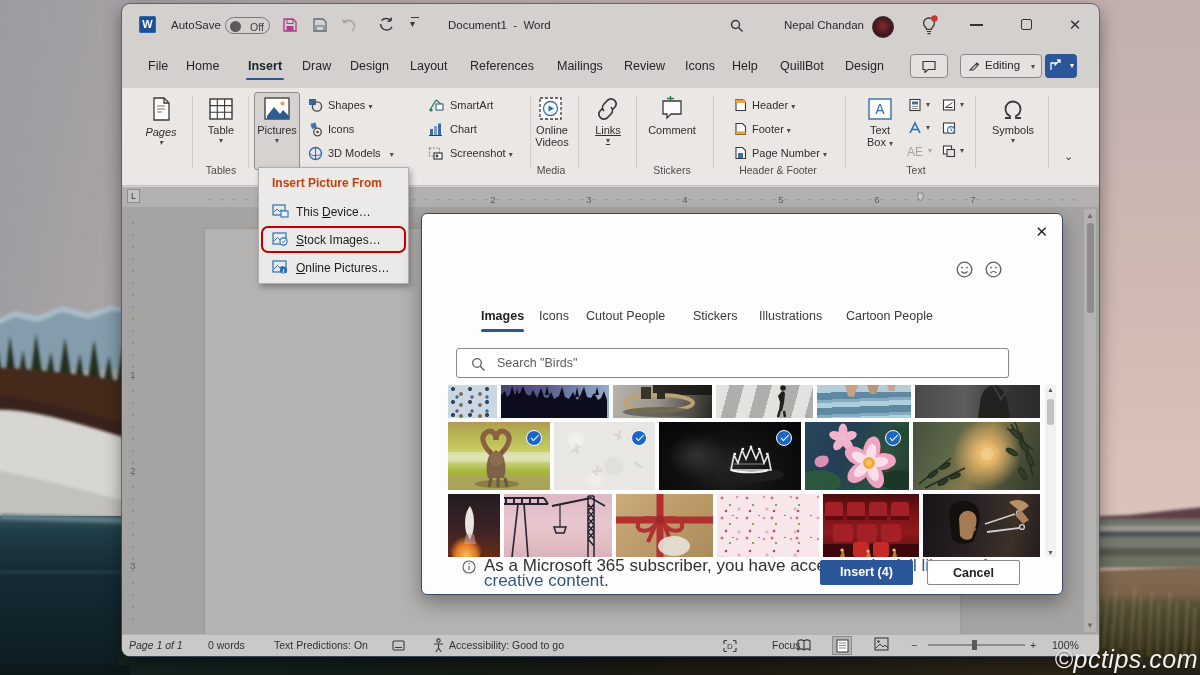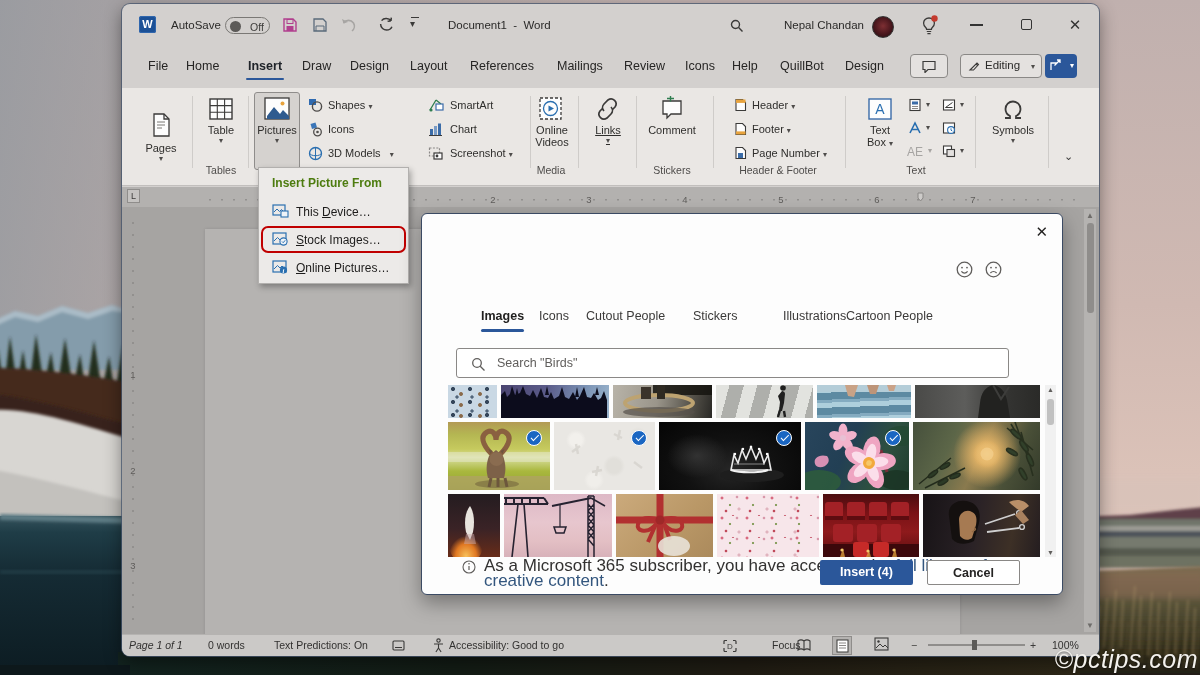--- a/index.html
+++ b/index.html
@@ -32,21 +32,21 @@
   .smalllabel { position:absolute; font-size:11px; color:#2f2e2c; }
   .chev { font-size:8px; color:#4e4c4a; }
   
   #rulerH { position:absolute; left:0; top:183px; width:100%; height:20px; background:#b3b1af; }
   #docarea { position:absolute; left:0; top:203px; width:100%; height:427px; background:#a6a4a2; }
   #page { position:absolute; left:83px; top:22px; width:755px; height:420px; background:#b5b3b1; box-shadow:0 0 3px rgba(0,0,0,.12); }
   #statusbar { position:absolute; left:0; top:630px; width:100%; height:22px; background:#cbc9c7; border-top:1px solid #b5b3b1; font-size:10.5px; color:#323130; }
   .st { position:absolute; top:4px; }
   
   #menu { position:absolute; left:258px; top:167px; width:151px; height:117px; background:#eceae8; border:1px solid #b2b0ae; box-shadow:2px 3px 6px rgba(0,0,0,.3); }
-  #menu .hd { position:absolute; left:13px; top:8px; font-size:12px; font-weight:bold; color:#4d7c0f; }
+  #menu .hd { position:absolute; left:13px; top:8px; font-size:12px; font-weight:bold; color:#c2410c; }
   #menu .mi { position:absolute; left:12px; font-size:12px; color:#1d1c1b; }
   #redbox { position:absolute; left:261px; top:226px; width:145px; height:27px; border:2.5px solid #c00000; border-radius:7px; }
   
   #dialog { position:absolute; left:421px; top:213px; width:642px; height:382px; background:#fdfdfd; border:1px solid #3b4a63; border-radius:6px; box-shadow:0 8px 20px rgba(0,0,0,.35); }
   #dlg-title { position:absolute; left:59px; top:41px; font-size:23px; color:#2864a4; font-weight:400; letter-spacing:.3px; }
   .dtab { position:absolute; top:95px; font-size:12.5px; color:#3b3a39; }
   .dtab.active { color:#201f1e; font-weight:bold; }
   .dtab.active::after { content:""; position:absolute; left:0; right:0; bottom:-9px; height:3px; background:#2b579a; border-radius:2px; }
   #searchbox { position:absolute; left:34px; top:134px; width:553px; height:30px; border:1px solid #8a8886; border-radius:3px; background:#fff; }
   #searchbox span { position:absolute; left:40px; top:7px; font-size:12.5px; color:#605e5c; }
@@ -231,21 +231,21 @@
     <div class="abs" style="left:923px;top:6px;width:32px;height:24px;border-radius:4px;background:#2b579a;">
       <svg width="14" height="14" viewBox="0 0 14 14" style="position:absolute;left:4px;top:5px;">
           <path d="M2 11 v-7 h6 M5.5 6.5 L11 1 M8 1 h3 v3" fill="none" stroke="#fff" stroke-width="1.3"></path>
         </svg>
       <span style="position:absolute;right:3px;top:7px;font-size:8px;color:#fff;">▾</span>
     </div>
   </div>
 
   <div id="ribbon">
 
-    <div class="bigbtn" style="left:18px;top:24px;width:42px;">
+    <div class="bigbtn" style="left:18px;top:8px;width:42px;font-style:italic;">
       <svg width="26" height="28" viewBox="0 0 26 28">
           <path d="M6 2 h10 l5 5 v17 h-15 Z" fill="#fdfdfd" stroke="#3b3a39" stroke-width="1.3"></path>
           <path d="M16 2 v5 h5" fill="none" stroke="#3b3a39" stroke-width="1.3"></path>
           <path d="M9 10 h8 M9 13 h8 M9 16 h5" stroke="#7a7875" stroke-width="1"></path>
         </svg>
       <div>Pages</div><div class="chev">▾</div>
     </div>
     <div class="gsep" style="left:70px;"></div>
 
     <div class="bigbtn" style="left:76px;top:8px;width:46px;">
@@ -554,21 +554,21 @@
   <svg class="abs" style="left:563px;top:47px;" width="17" height="17" viewBox="0 0 17 17">
       <circle cx="8.5" cy="8.5" r="7.3" fill="none" stroke="#605e5c" stroke-width="1.3"></circle>
       <circle cx="6" cy="6.6" r=".9" fill="#605e5c"></circle>
       <circle cx="11" cy="6.6" r=".9" fill="#605e5c"></circle>
       <path d="M5.4 12 c1.8-2 4.4-2 6.2 0" fill="none" stroke="#605e5c" stroke-width="1.2"></path>
     </svg>
   <div class="dtab active" style="left:59px;">Images</div>
   <div class="dtab" style="left:117px;">Icons</div>
   <div class="dtab" style="left:164px;">Cutout People</div>
   <div class="dtab" style="left:271px;">Stickers</div>
-  <div class="dtab" style="left:337px;margin-left:24px;">Illustrations</div>
+  <div class="dtab" style="left:337px;">Illustrations</div>
   <div class="dtab" style="left:424px;">Cartoon People</div>
   <div id="searchbox">
     <svg class="abs" style="left:14px;top:8px;" width="15" height="15" viewBox="0 0 15 15">
         <circle cx="6" cy="6" r="4.3" fill="none" stroke="#605e5c" stroke-width="1.3"></circle>
         <path d="M9.2 9.2 L13.5 13.5" stroke="#605e5c" stroke-width="1.3"></path>
       </svg>
     <span>Search "Birds"</span>
   </div>
   <div id="grid">
 

